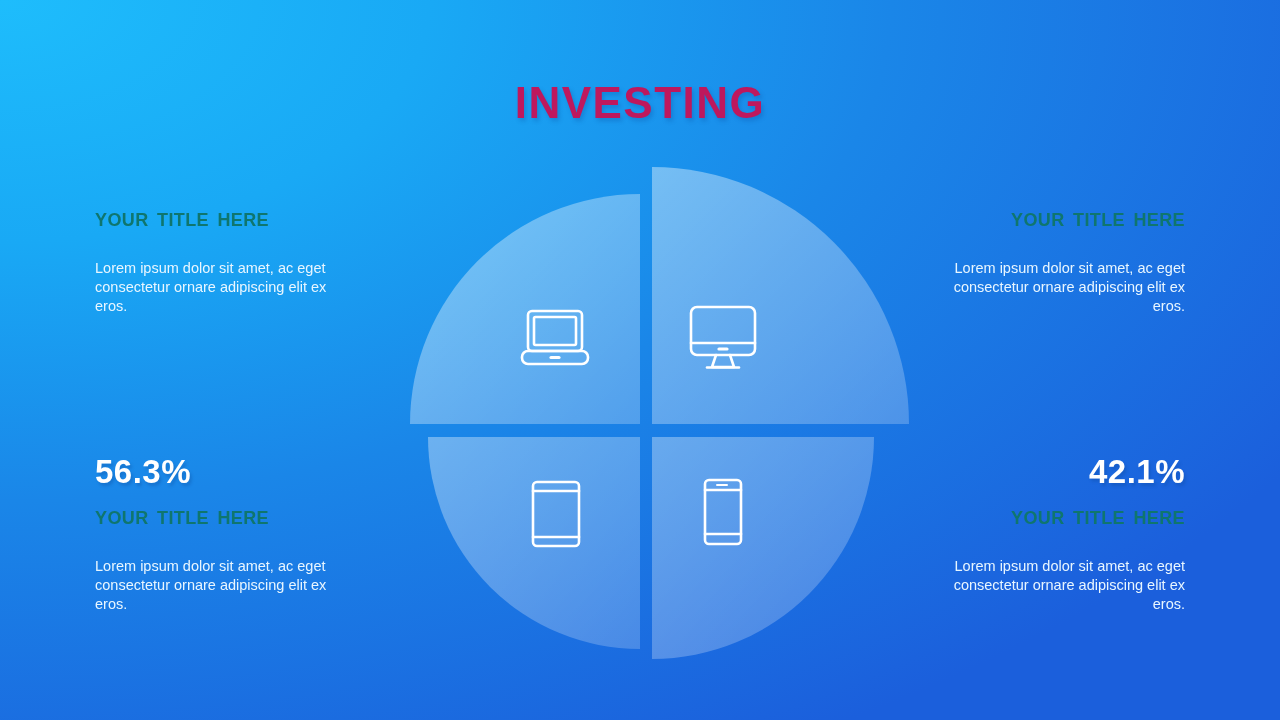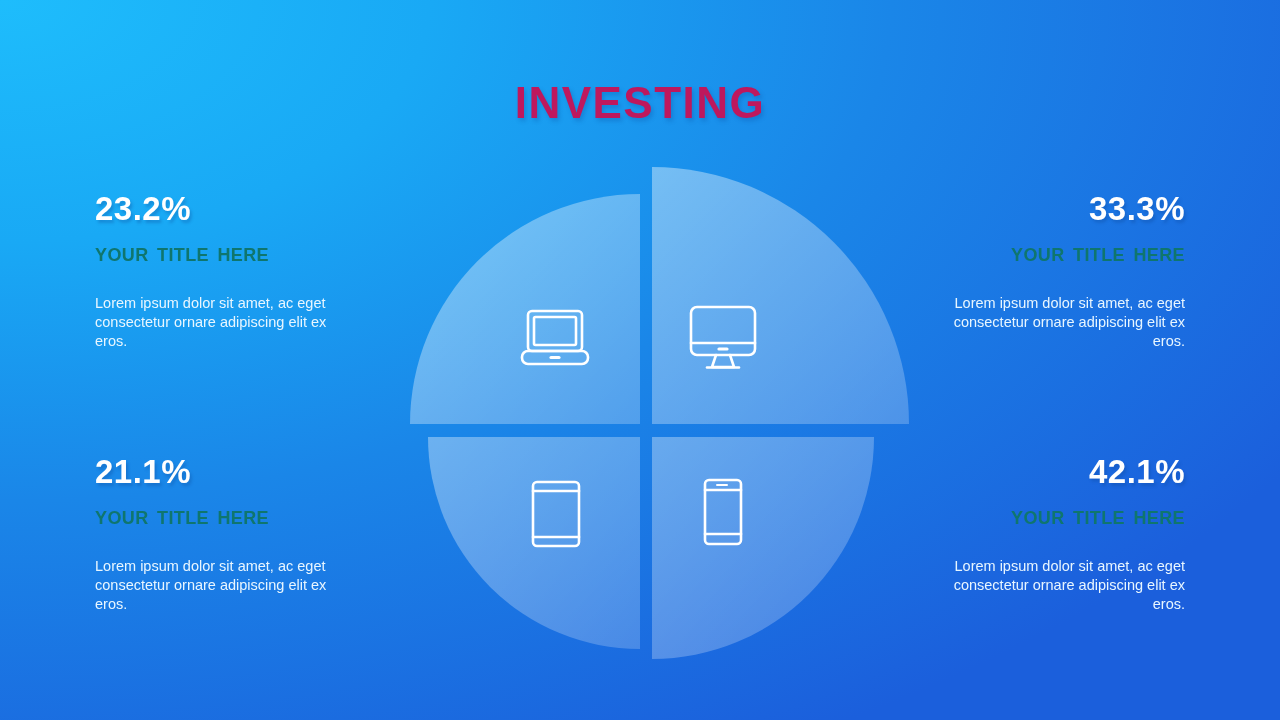--- a/index.html
+++ b/index.html
@@ -138,33 +138,31 @@
 <div class="icon-wrap ic-phone">
   <svg width="48" height="72" viewBox="0 0 48 72" fill="none" stroke="#ffffff" stroke-width="2.6" stroke-linecap="round" stroke-linejoin="round">
     <rect x="6" y="4" width="36" height="64" rx="4"></rect>
     <line x1="6" y1="14" x2="42" y2="14"></line>
     <line x1="6" y1="58" x2="42" y2="58"></line>
     <line x1="18" y1="9" x2="28" y2="9" stroke-width="2"></line>
   </svg>
 </div>
 
 <div class="block left tl">
-  <div class="pct">23.2%</div>
   <div class="sub-title">YOUR TITLE HERE</div>
   <div class="body-text">Lorem ipsum dolor sit amet, ac eget consectetur ornare adipiscing elit ex eros.</div>
 </div>
 
 <div class="block right tr">
-  <div class="pct">33.3%</div>
   <div class="sub-title">YOUR TITLE HERE</div>
   <div class="body-text">Lorem ipsum dolor sit amet, ac eget consectetur ornare adipiscing elit ex eros.</div>
 </div>
 
 <div class="block left bl">
-  <div class="pct">21.1%</div>
+  <div class="pct">56.3%</div>
   <div class="sub-title">YOUR TITLE HERE</div>
   <div class="body-text">Lorem ipsum dolor sit amet, ac eget consectetur ornare adipiscing elit ex eros.</div>
 </div>
 
 <div class="block right br">
   <div class="pct">42.1%</div>
   <div class="sub-title">YOUR TITLE HERE</div>
   <div class="body-text">Lorem ipsum dolor sit amet, ac eget consectetur ornare adipiscing elit ex eros.</div>
 </div>
 

